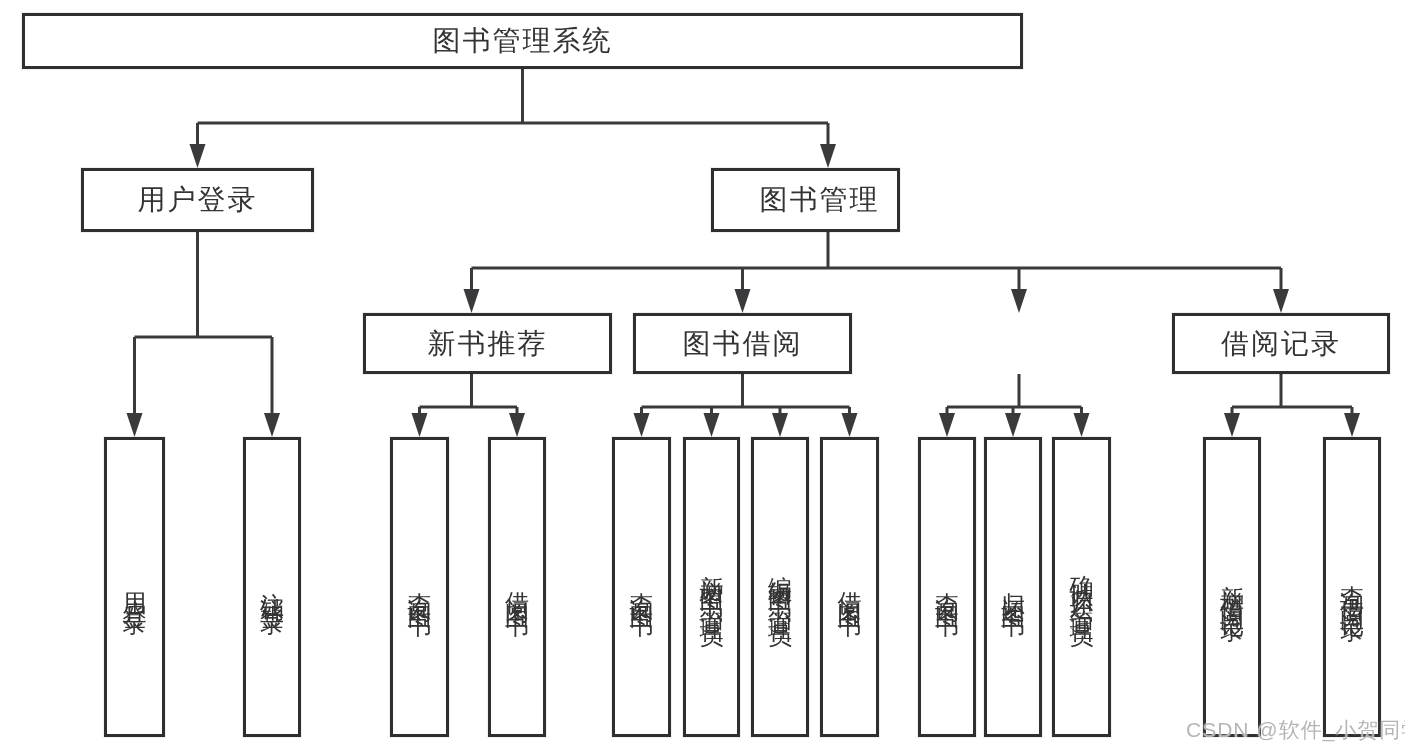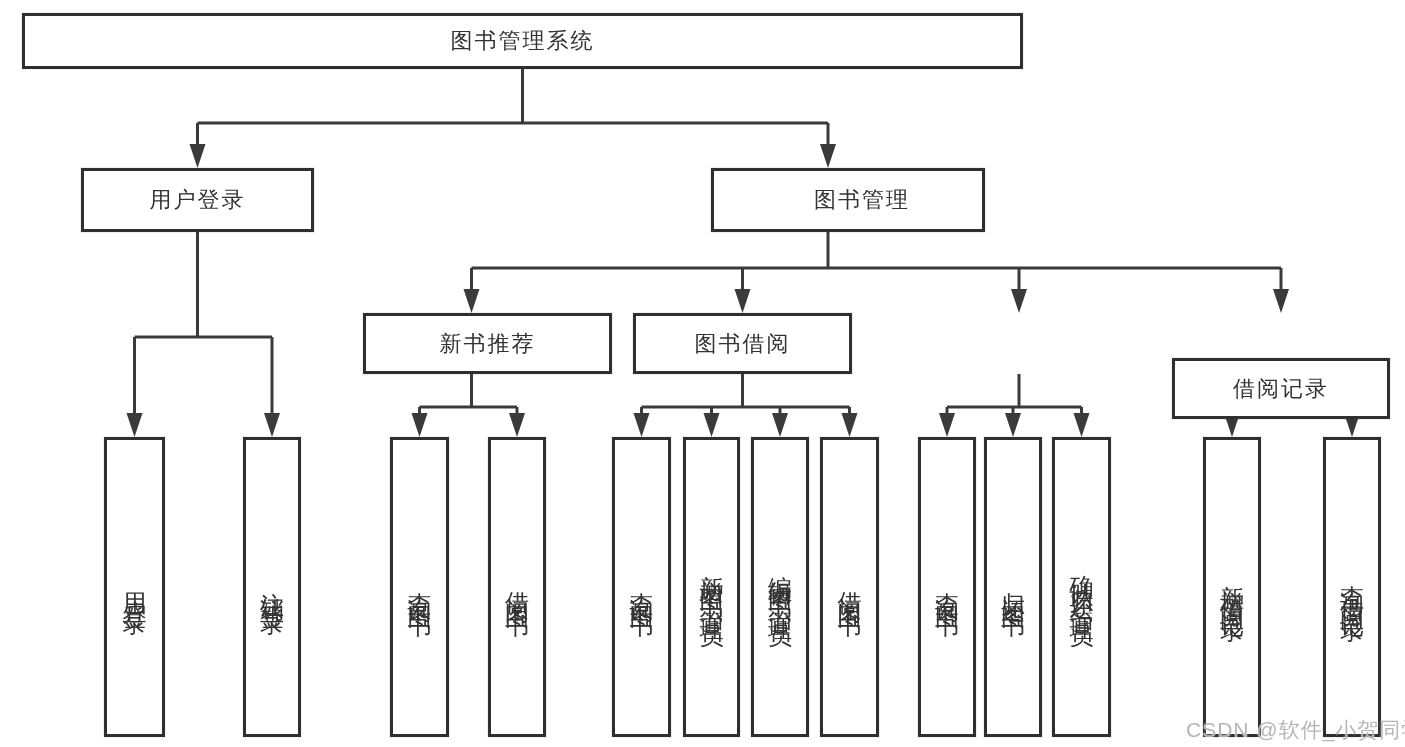--- a/index.html
+++ b/index.html
@@ -33,21 +33,21 @@
     box-sizing: border-box;
     background: var(--fill);
     border: 3px solid var(--border);
     display: flex;
     align-items: center;
     justify-content: center;
     box-shadow: 0 0 0 1px rgba(0,0,0,0.06);
     z-index: 2;
   }
   .node .label {
-    font-size: 22px;
+    font-size: 28px;
     letter-spacing: 2px;
     white-space: nowrap;
     line-height: 1;
   }
   .node.vert .label {
     writing-mode: vertical-rl;
     text-orientation: mixed;
     font-size: 24px;
     letter-spacing: 7px;
     line-height: 1;
@@ -105,31 +105,31 @@
     <polygon points="1344,413 1360,413 1352,437"></polygon>
   </svg>
 
   <div class="node" style="left:22px; top:13px; width:1001px; height:56px;">
     <span class="label">图书管理系统</span>
   </div>
 
   <div class="node" style="left:81px; top:168px; width:233px; height:64px;">
     <span class="label">用户登录</span>
   </div>
-  <div class="node" style="left:711px; top:168px; width:274px; height:64px;padding-left:28px;">
+  <div class="node" style="left:711px; top:168px; width:189px; height:64px;padding-left:28px;">
     <span class="label">图书管理</span>
   </div>
 
   <div class="node" style="left:363px; top:313px; width:249px; height:61px;">
     <span class="label">新书推荐</span>
   </div>
   <div class="node" style="left:633px; top:313px; width:219px; height:61px;text-align:right;">
     <span class="label">图书借阅</span>
   </div>
-  <div class="node" style="left:1172px; top:313px; width:218px; height:61px;margin-top:45px;">
+  <div class="node" style="left:1172px; top:313px; width:218px; height:61px;">
     <span class="label">借阅记录</span>
   </div>
 
   <div class="node vert" style="left:104px; top:437px; width:61px; height:300px;">
     <span class="label">用户登录</span>
   </div>
   <div class="node vert" style="left:243px; top:437px; width:58px; height:300px;">
     <span class="label">注销登录</span>
   </div>
 

